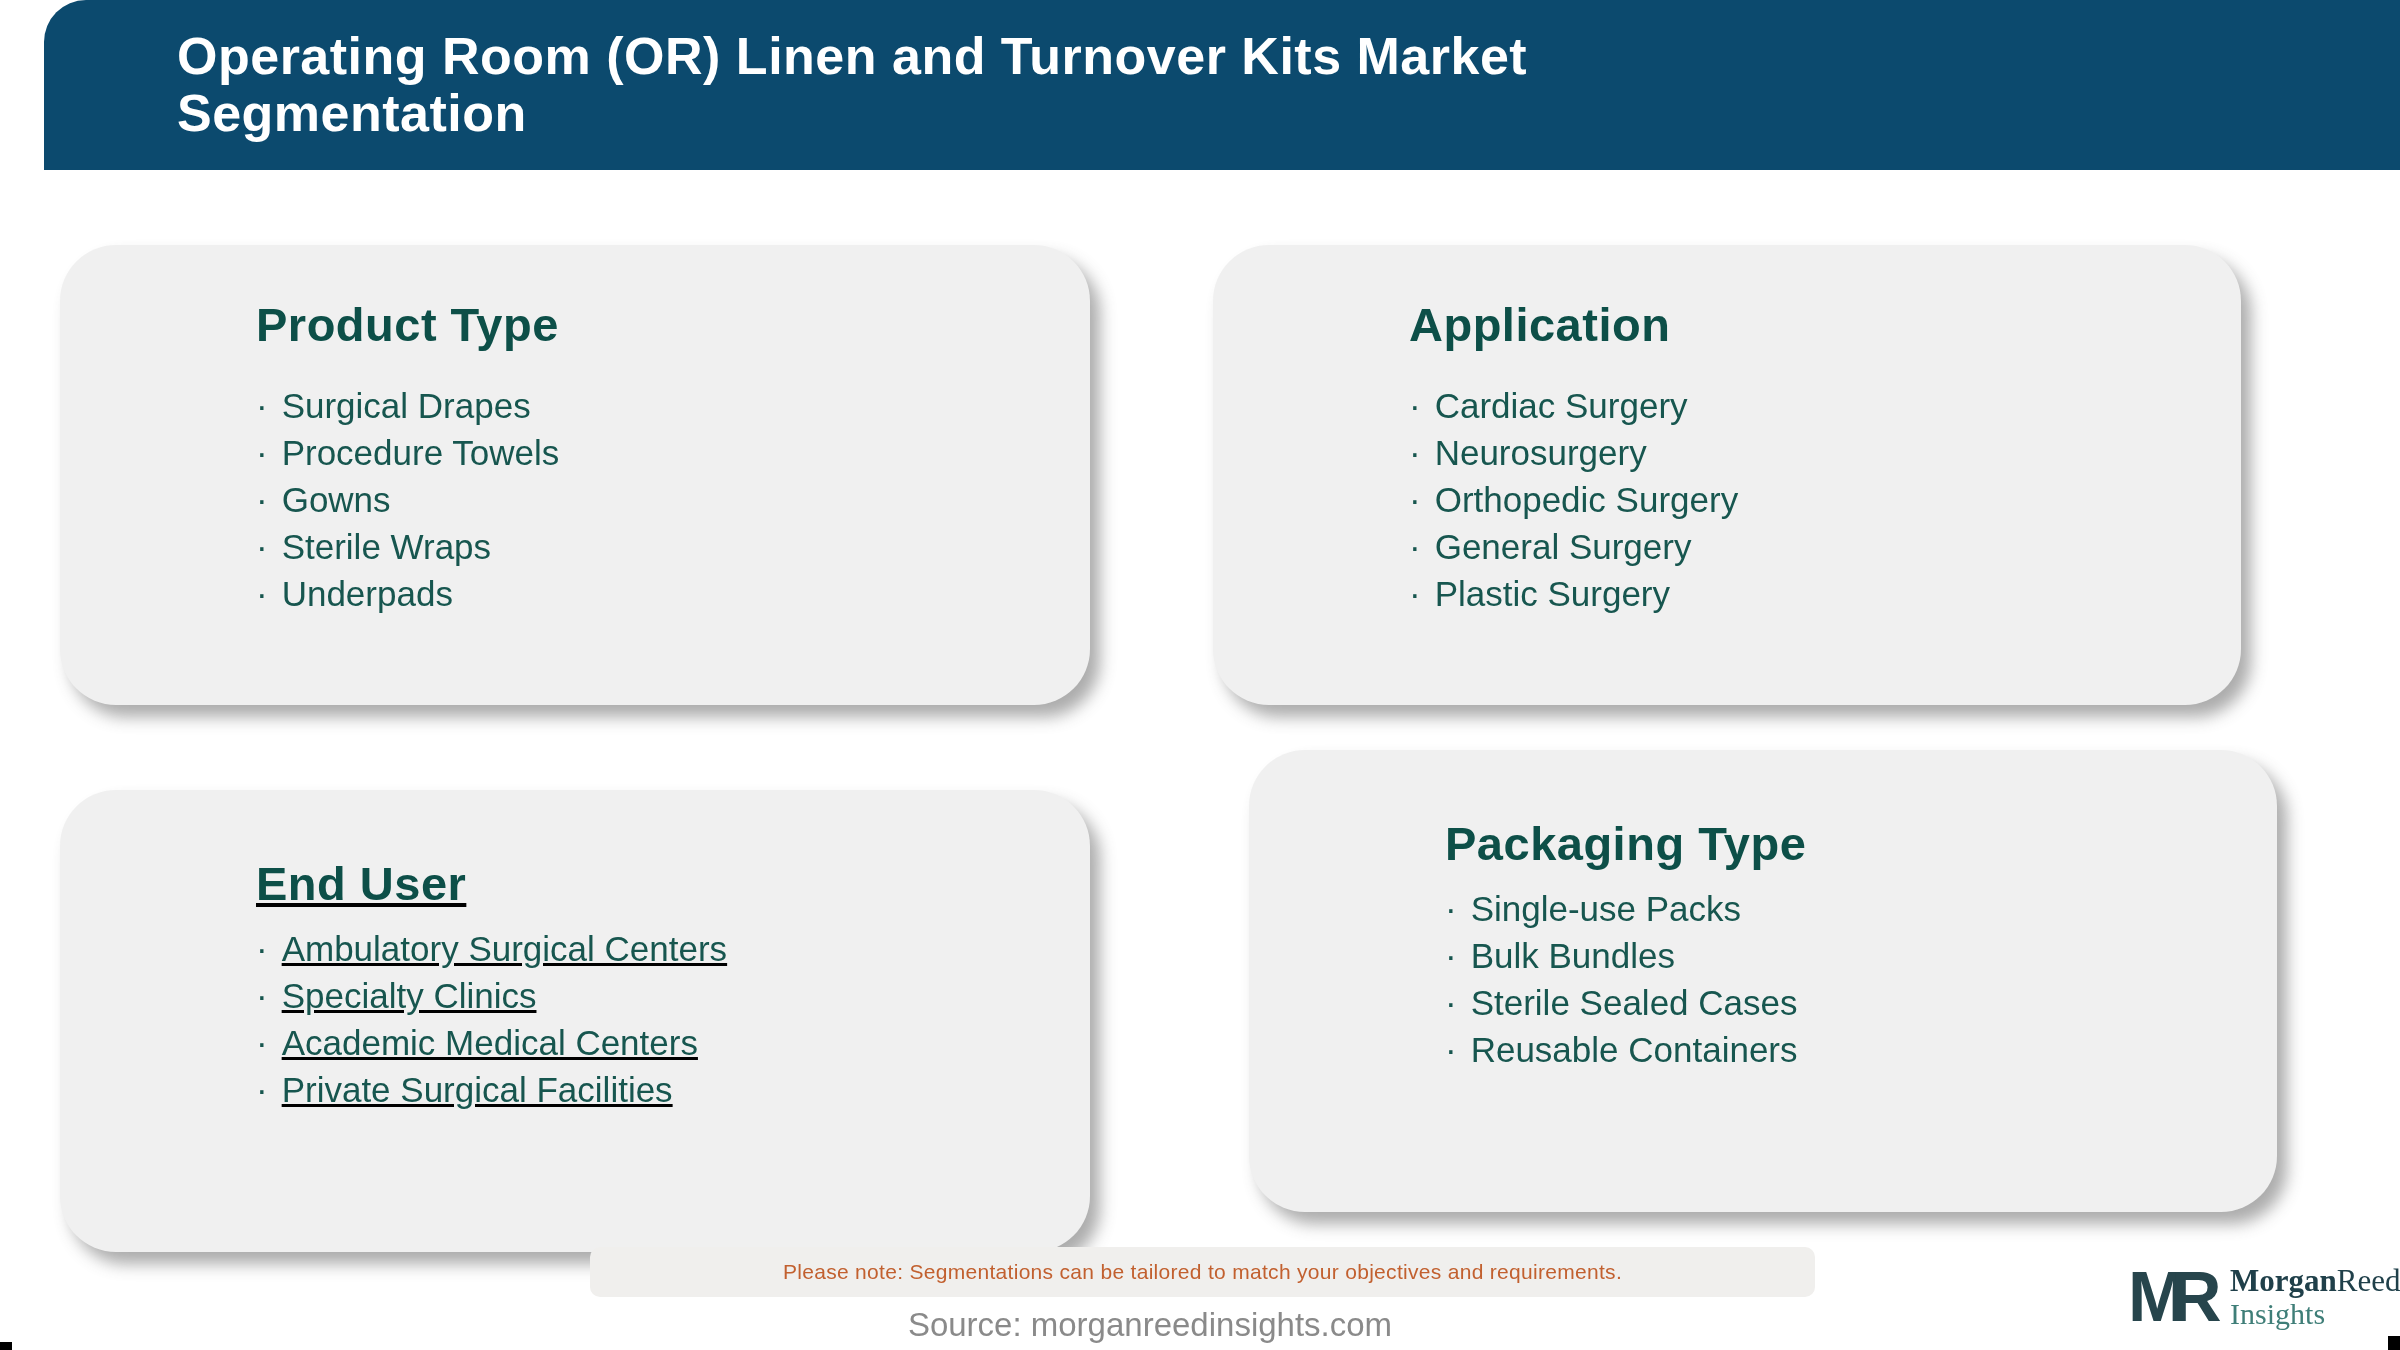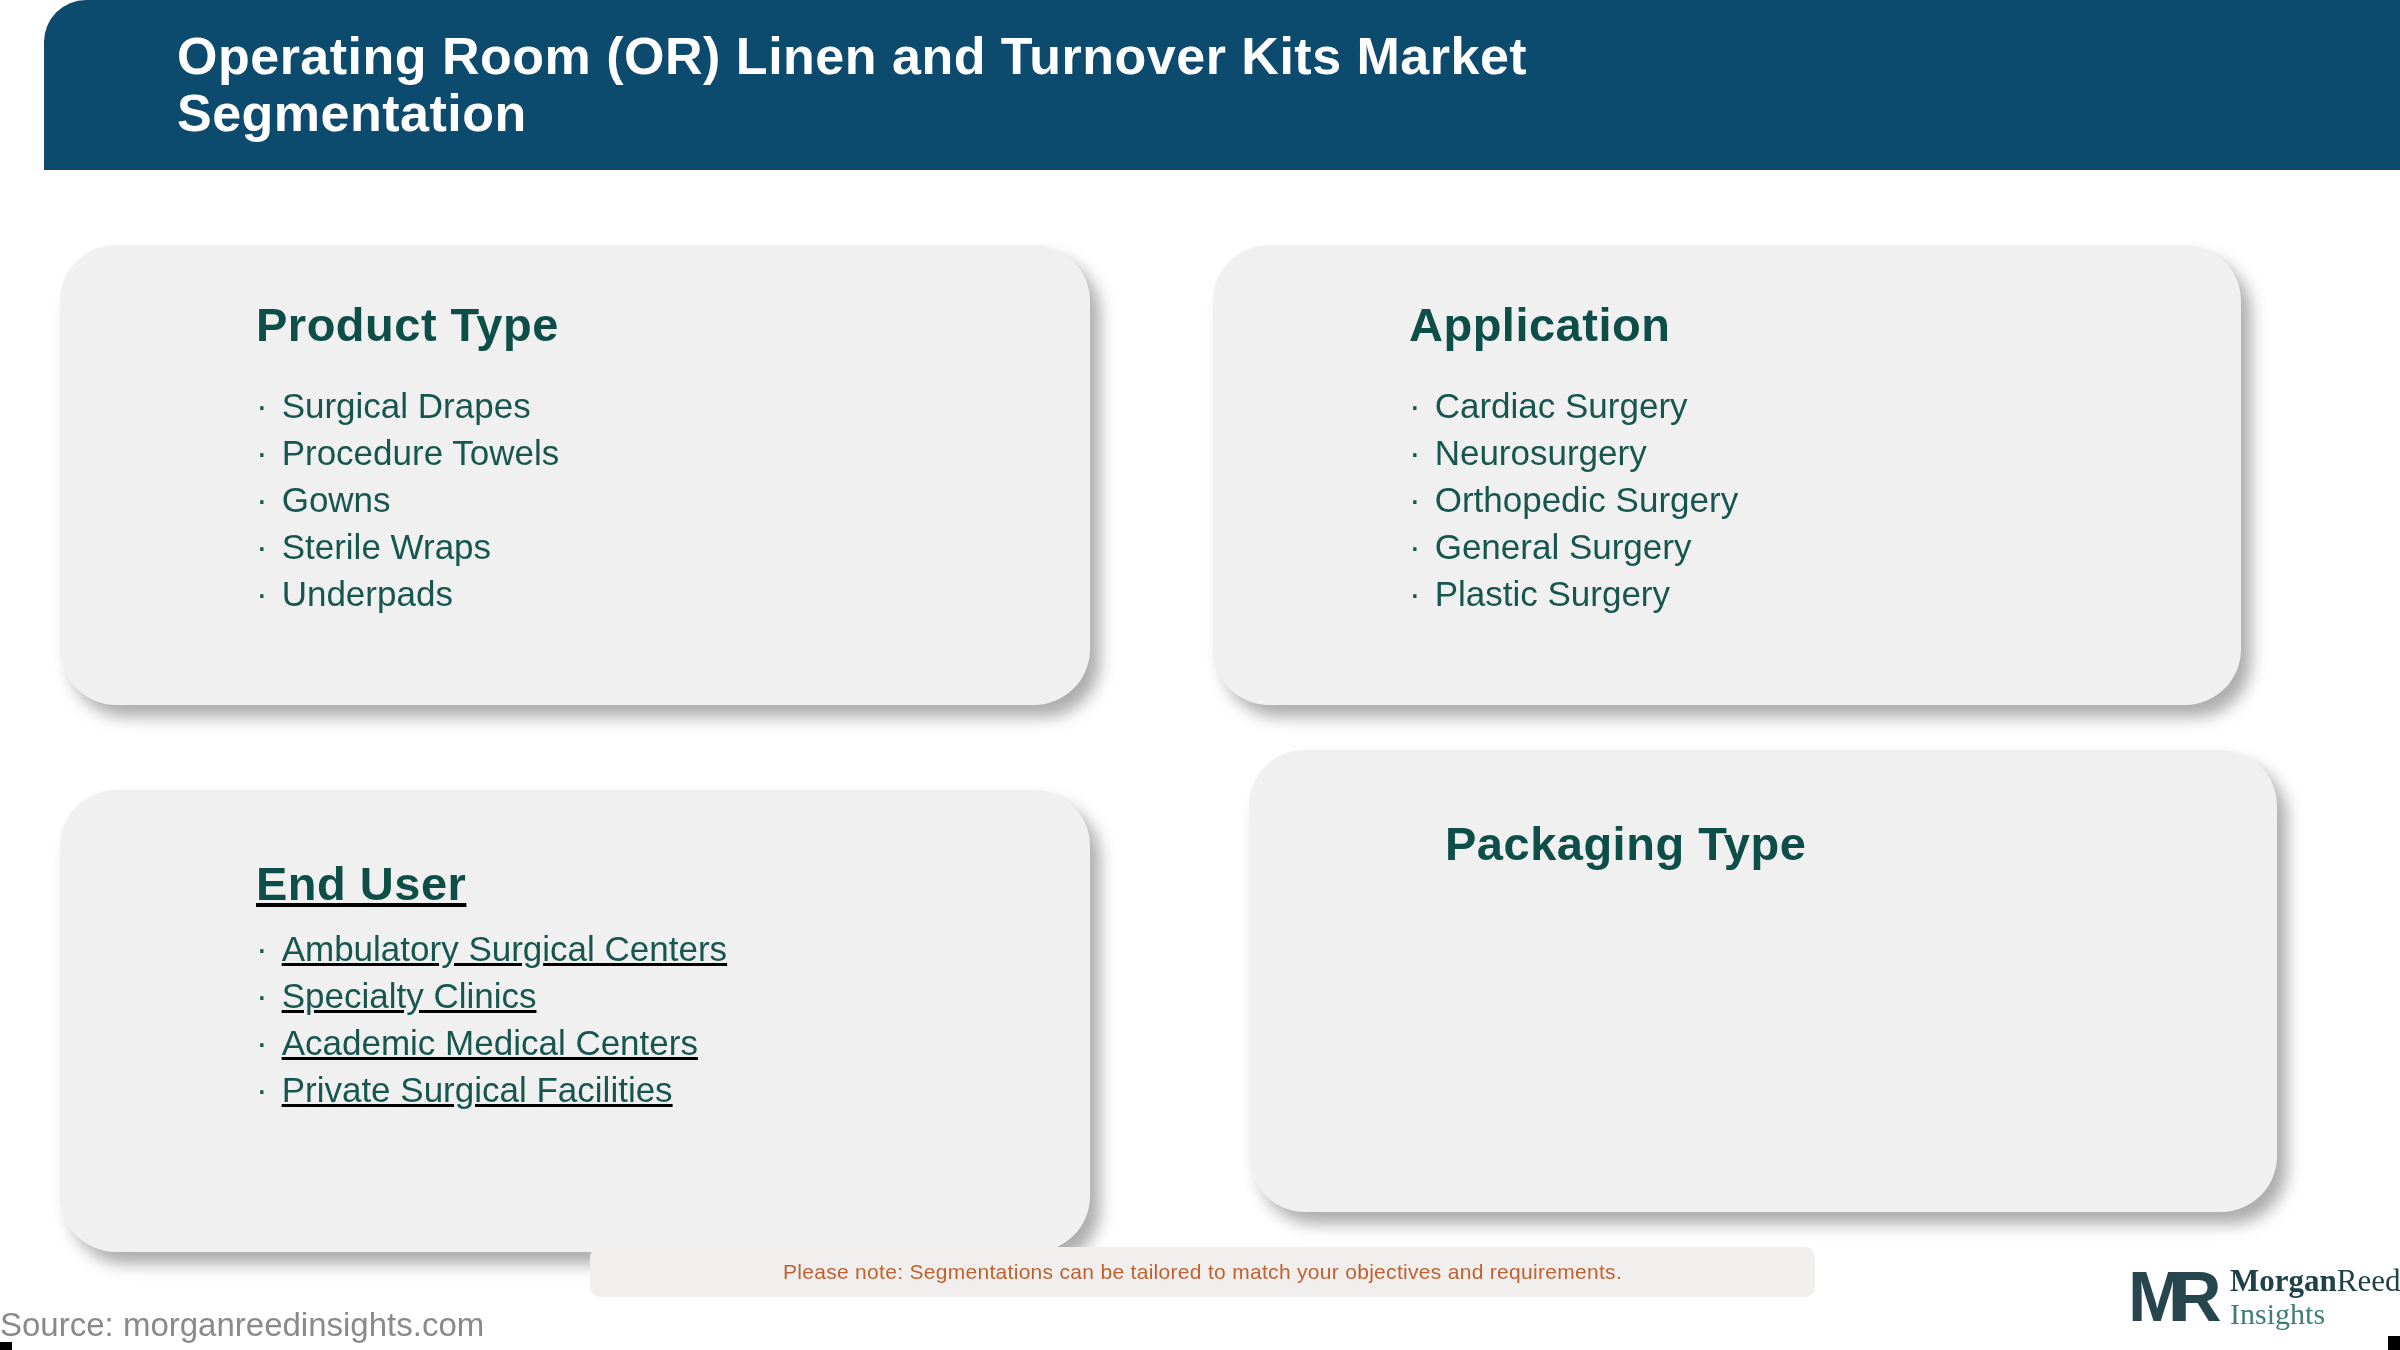--- a/index.html
+++ b/index.html
@@ -87,21 +87,21 @@
   }
   .note-banner span {
     color: #C2602F;
     font-size: 21px;
     letter-spacing: 0.3px;
   }
   .source-text {
     position: absolute;
     left: 0; top: 1306px;
     width: 2300px;
-    text-align: left;
+    text-align: center;
     color: #8a8a8a;
     font-size: 33px;
     z-index: 1;
   }
 
   
   .logo {
     position: absolute;
     left: 2128px; top: 1262px;
     display: flex; align-items: center;
@@ -179,20 +179,26 @@
         <li><span class="bullet">·</span><span>Specialty Clinics</span></li>
         <li><span class="bullet">·</span><span>Academic Medical Centers</span></li>
         <li><span class="bullet">·</span><span>Private Surgical Facilities</span></li>
       </ul>
   </div>
 </div>
 
 <div class="card card--4 card--r2">
   <div class="card-inner">
     <h2>Packaging Type</h2>
+    <ul>
+        <li><span class="bullet">·</span><span>Single-use Packs</span></li>
+        <li><span class="bullet">·</span><span>Bulk Bundles</span></li>
+        <li><span class="bullet">·</span><span>Sterile Sealed Cases</span></li>
+        <li><span class="bullet">·</span><span>Reusable Containers</span></li>
+      </ul>
   </div>
 </div>
 
 <div class="note-banner">
   <span>Please note: Segmentations can be tailored to match your objectives and requirements.</span>
 </div>
 
 <div class="source-text">Source: morganreedinsights.com</div>
 
 <div class="logo">

